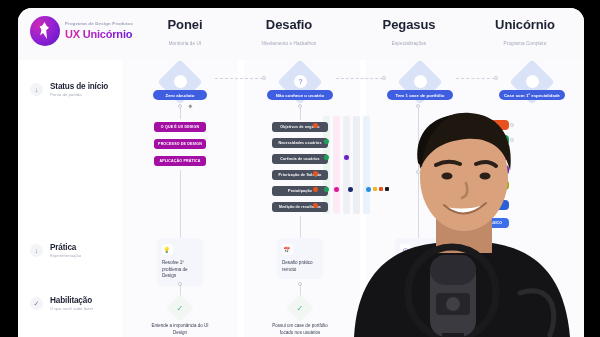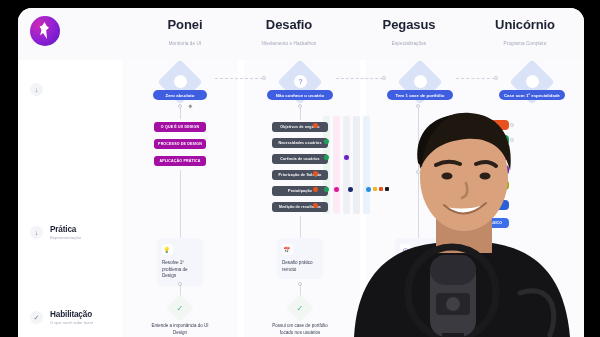--- a/index.html
+++ b/index.html
@@ -153,20 +153,24 @@
 </style>
 </head>
 <body>
 
 <div id="screen">
   <div id="page">
 
     <div id="header">
       <div class="logo-wrap">
         <div class="logo-mark"></div>
+        <div class="logo-text">
+          <span class="logo-kicker">Programa de Design Produtos</span>
+          <span class="logo-title">UX Unicórnio</span>
+        </div>
       </div>
 
       <div class="col-head" style="left:112px">
         <span class="ch-title">Ponei</span>
         <span class="ch-sub">Monitoria de UI</span>
       </div>
       <div class="col-head" style="left:216px">
         <span class="ch-title">Desafio</span>
         <span class="ch-sub">Nivelamento e Hackathon</span>
       </div>
@@ -176,29 +180,33 @@
       </div>
       <div class="col-head" style="left:452px">
         <span class="ch-title">Unicórnio</span>
         <span class="ch-sub">Programa Completo</span>
       </div>
     </div>
 
     <div id="sidebar">
       <div class="side-item" style="top:22px">
         <span class="side-ico">↓</span>
-      </div>
-      <div class="side-item" style="top:165px">
+        <span class="side-txt">
+          <span class="side-title">Status de início</span>
+          <span class="side-sub">Ponto de partida</span>
+        </span>
+      </div>
+      <div class="side-item" style="top:183px">
         <span class="side-ico">↓</span>
         <span class="side-txt">
           <span class="side-title">Prática</span>
           <span class="side-sub">Experimentação</span>
         </span>
       </div>
-      <div class="side-item" style="top:250px">
+      <div class="side-item" style="top:236px">
         <span class="side-ico">✓</span>
         <span class="side-txt">
           <span class="side-title">Habilitação</span>
           <span class="side-sub">O que você sabe fazer</span>
         </span>
       </div>
     </div>
 
     <div id="board">
 

